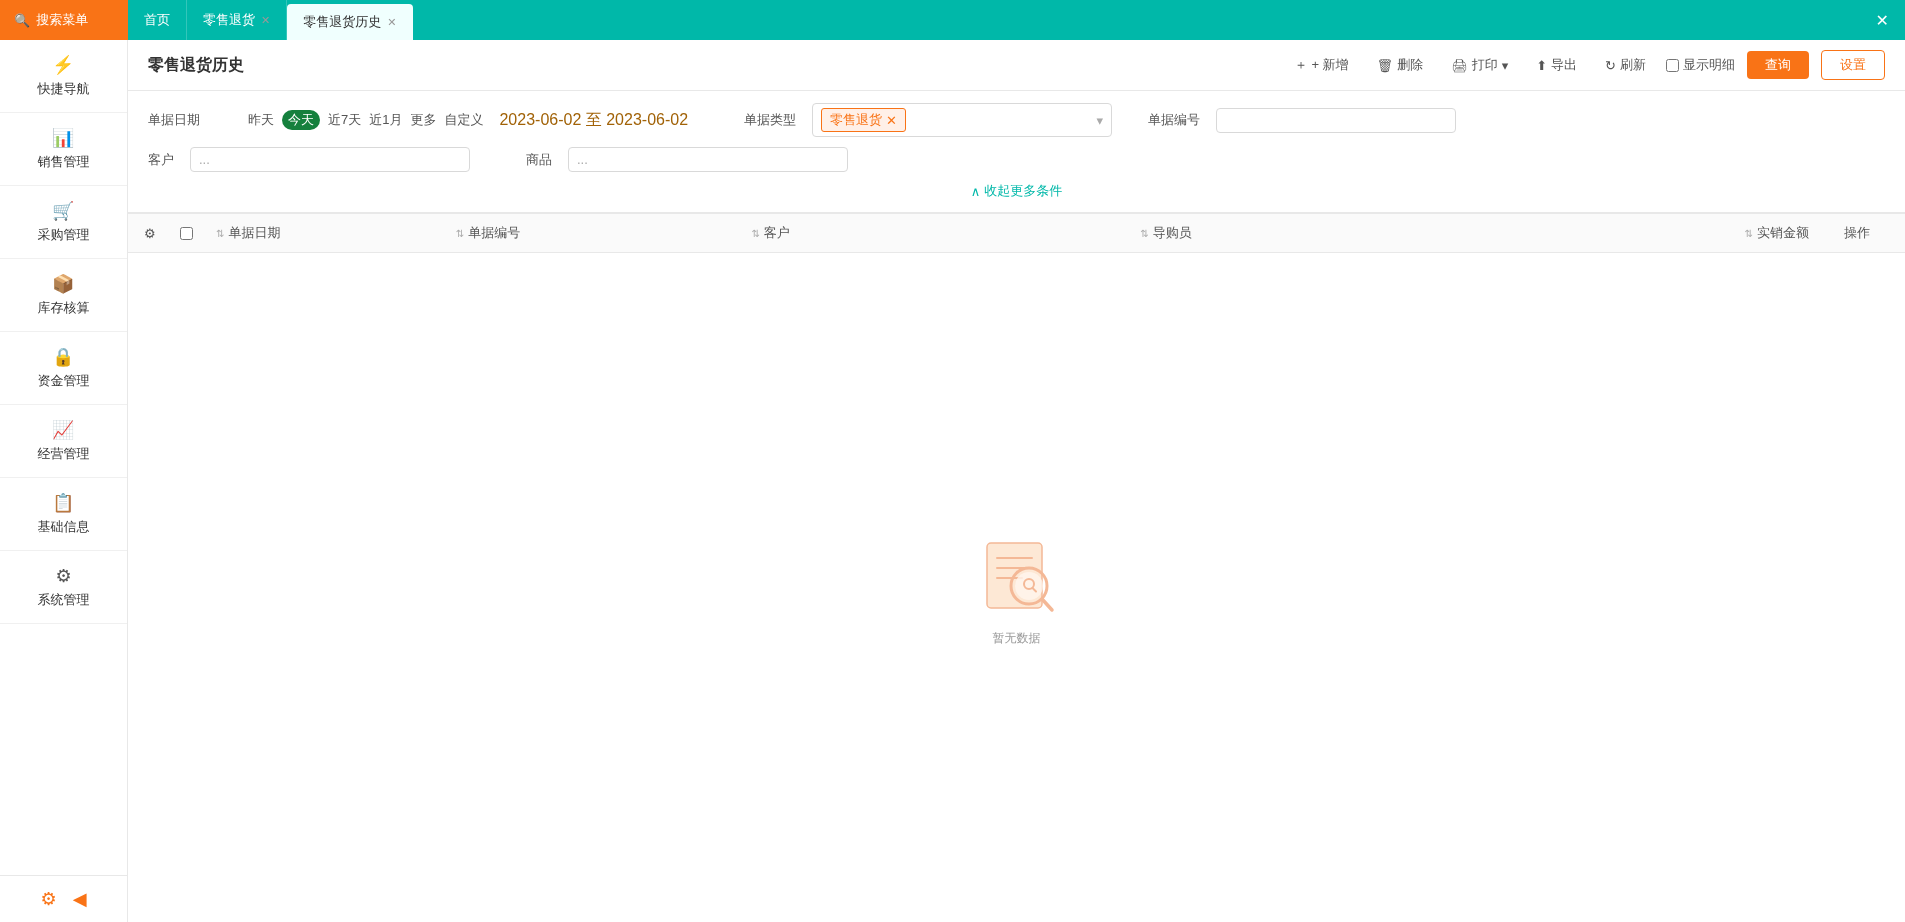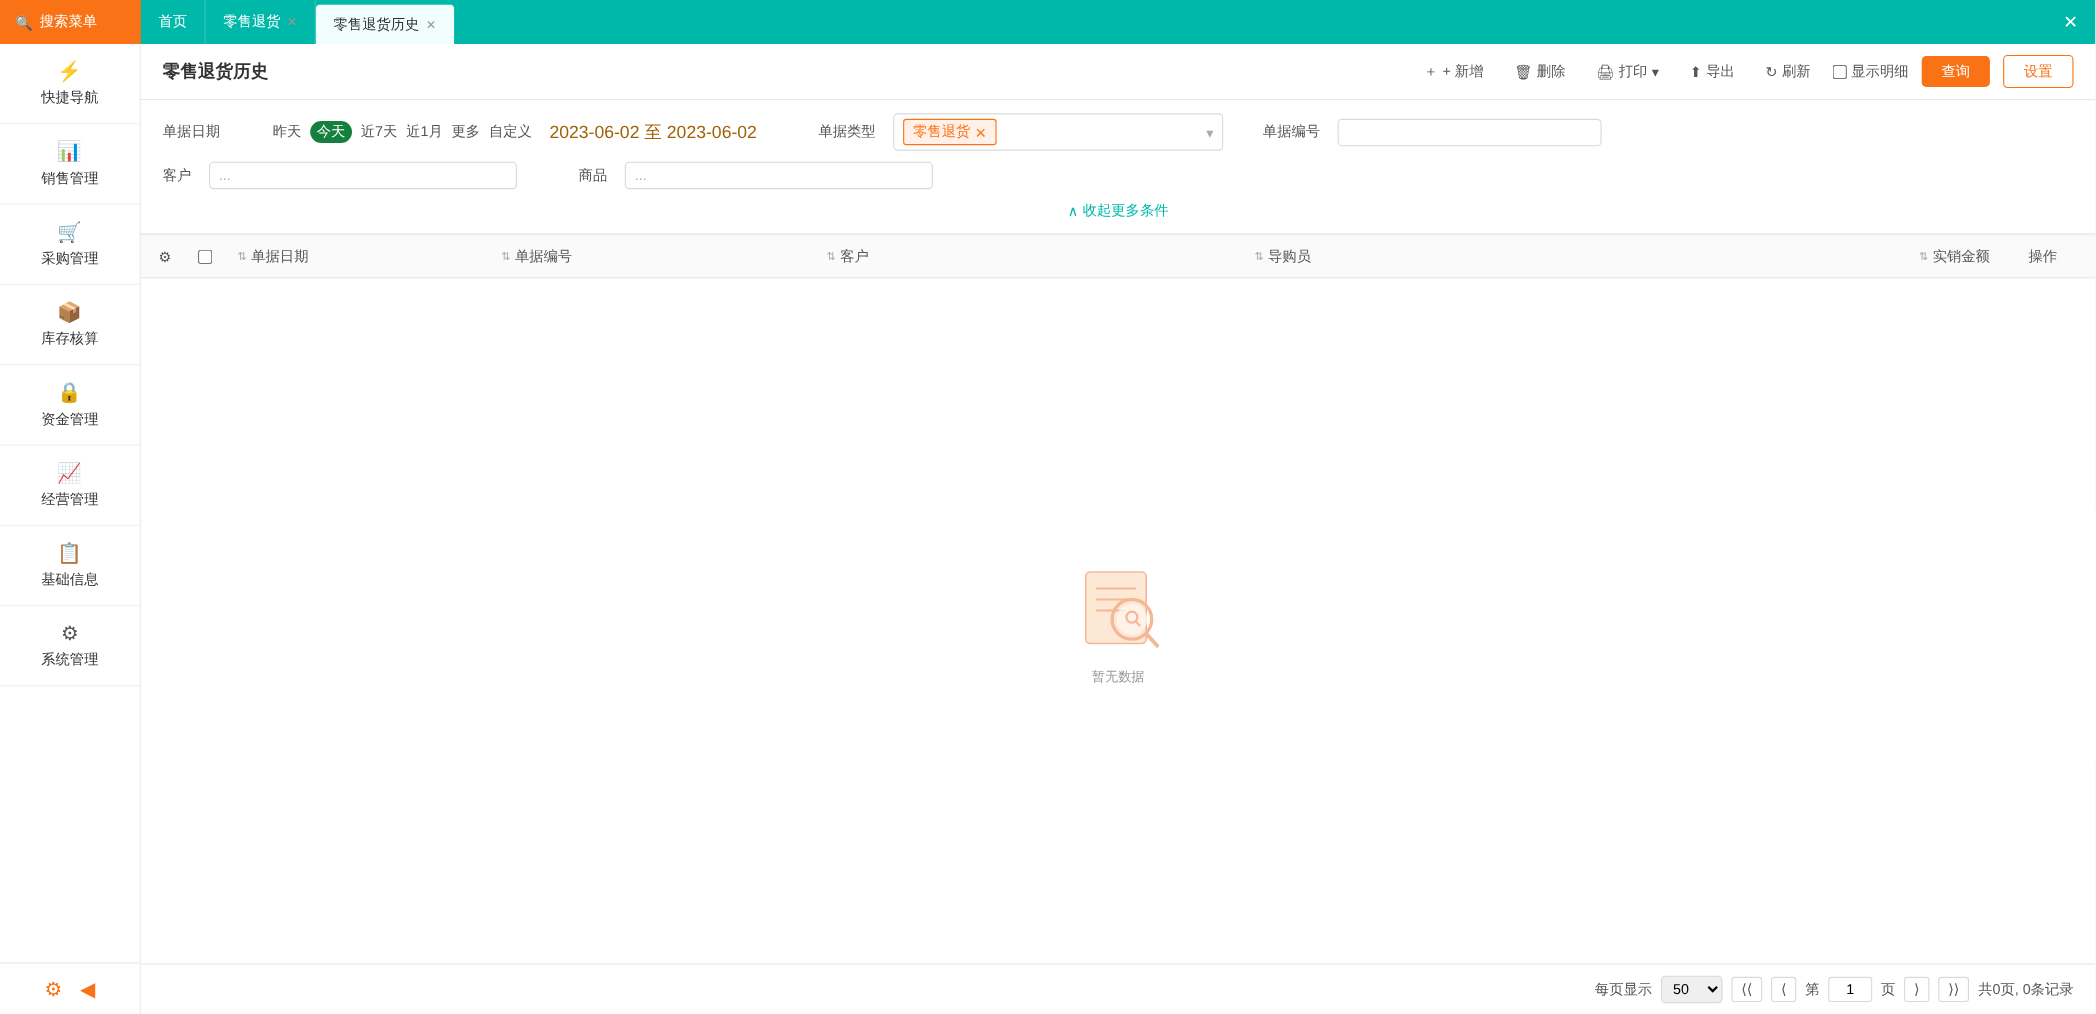--- a/index.html
+++ b/index.html
@@ -311,31 +311,15 @@
             <line x1="75" y1="71" x2="85" y2="82" stroke="#f4b896" stroke-width="3.5" stroke-linecap="round"></line>
 
             <circle cx="62" cy="56" r="5" fill="none" stroke="#f4b896" stroke-width="2"></circle>
             <line x1="65.5" y1="60" x2="69" y2="63.5" stroke="#f4b896" stroke-width="2" stroke-linecap="round"></line>
           </svg>
         </div>
         <span class="empty-text">暂无数据</span>
       </div>
     </div>
 
-    <div class="pagination">
-      <span>每页显示</span>
-      <select class="page-size-select">
-        <option>20</option>
-        <option selected="">50</option>
-        <option>100</option>
-      </select>
-      <button class="page-btn">⟨⟨</button>
-      <button class="page-btn">⟨</button>
-      <span>第</span>
-      <input class="page-input" value="1" style="">
-      <span>页</span>
-      <button class="page-btn">⟩</button>
-      <button class="page-btn">⟩⟩</button>
-      <span>共0页, 0条记录</span>
-    </div>
 
   </div>
 </div>
 
 </body></html>

